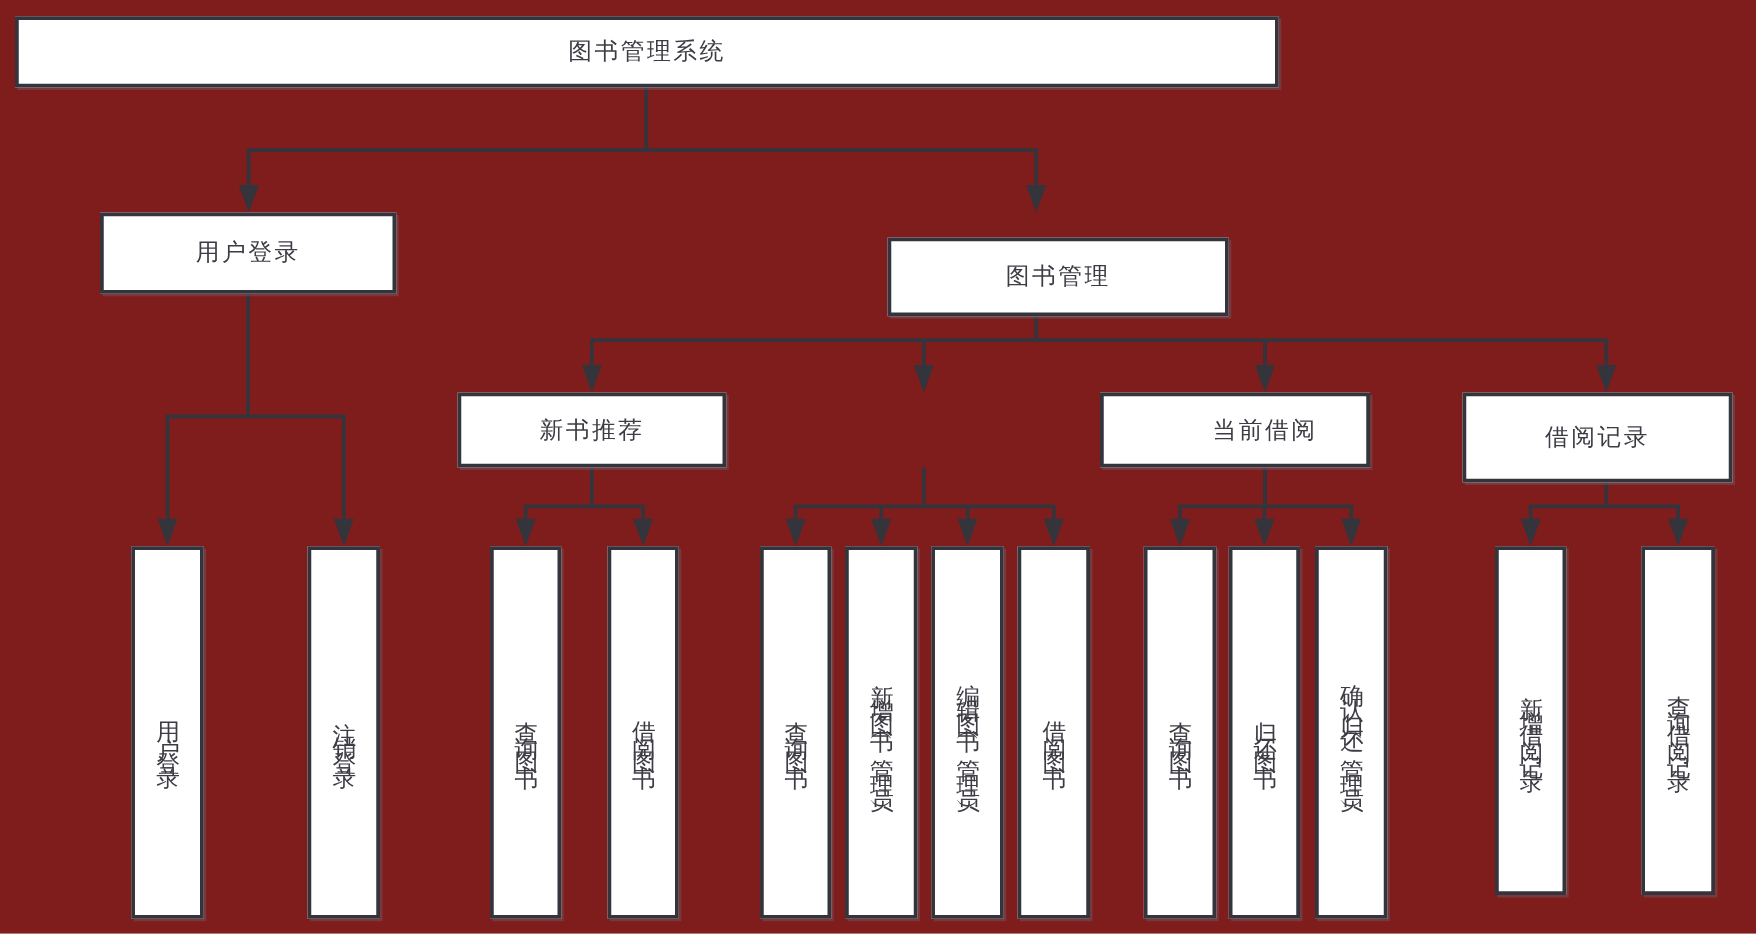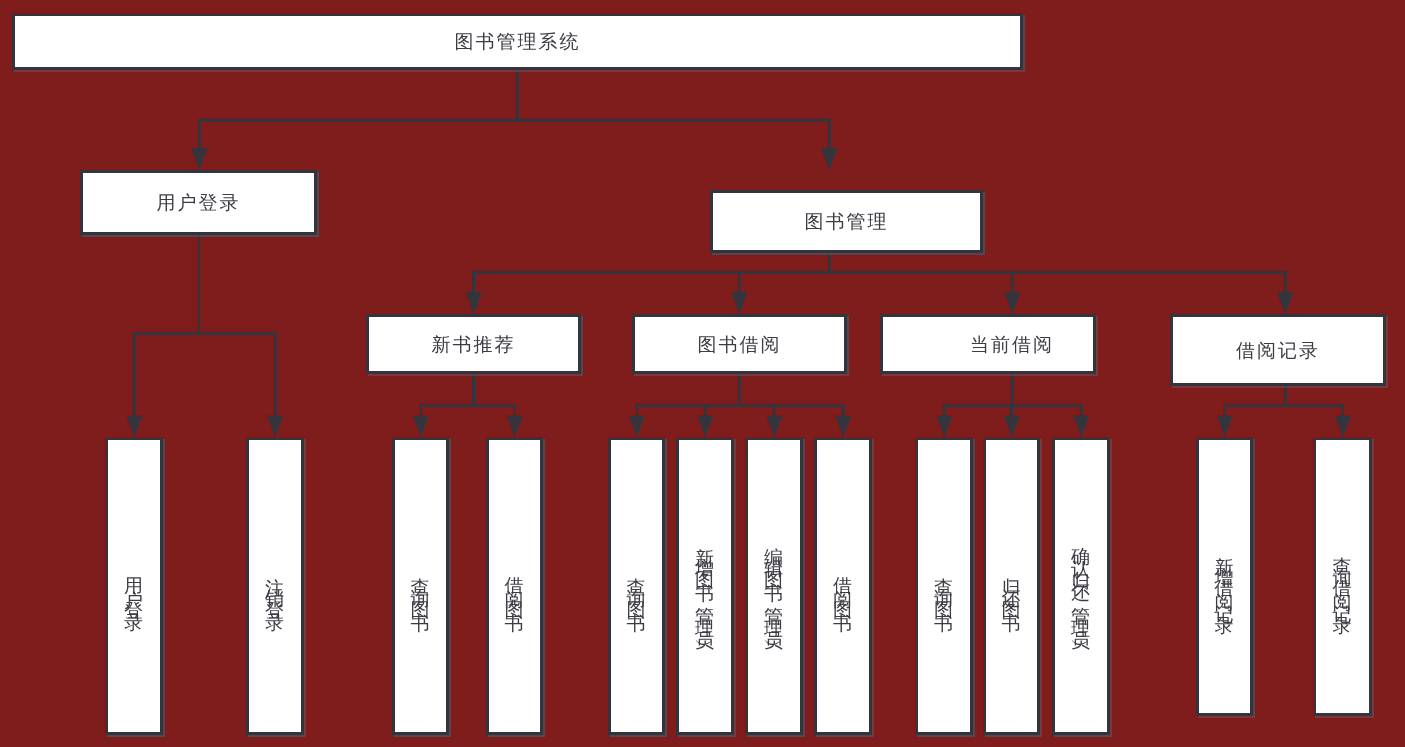--- a/index.html
+++ b/index.html
@@ -112,23 +112,20 @@
   <div class="box" style="left:80px; top:170px; width:237px; height:65px;">
     <span class="lbl">用户登录</span>
   </div>
   <div class="box" style="left:710px; top:170px; width:273px; height:63px;margin-top:20px;">
     <span class="lbl">图书管理</span>
   </div>
 
   <div class="box" style="left:366px; top:314px; width:215px; height:60px;">
     <span class="lbl">新书推荐</span>
   </div>
-  <div class="box" style="left:632px; top:314px; width:215px; height:60px;">
-    <span class="lbl">图书借阅</span>
-  </div>
   <div class="box" style="left:880px; top:314px; width:216px; height:60px;padding-left:48px;">
     <span class="lbl">当前借阅</span>
   </div>
   <div class="box" style="left:1170px; top:314px; width:216px; height:72px;">
     <span class="lbl">借阅记录</span>
   </div>
 
   <div class="box v" style="left:105px; top:437px; width:58px; height:298px;">
     <span class="lbl">用户登录</span>
   </div>

